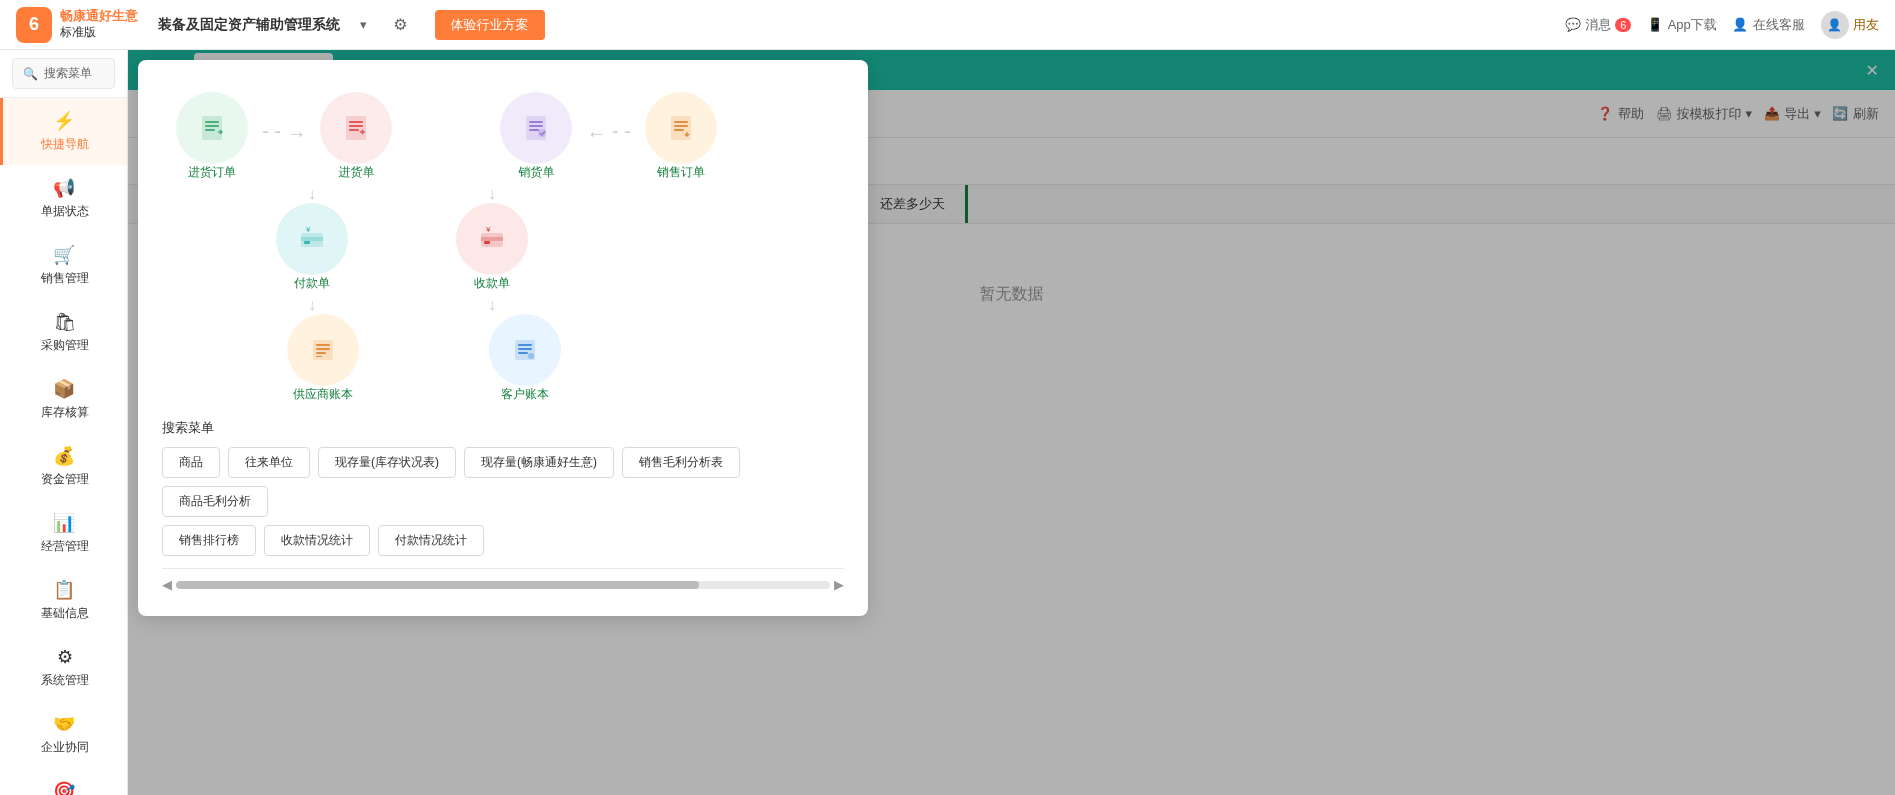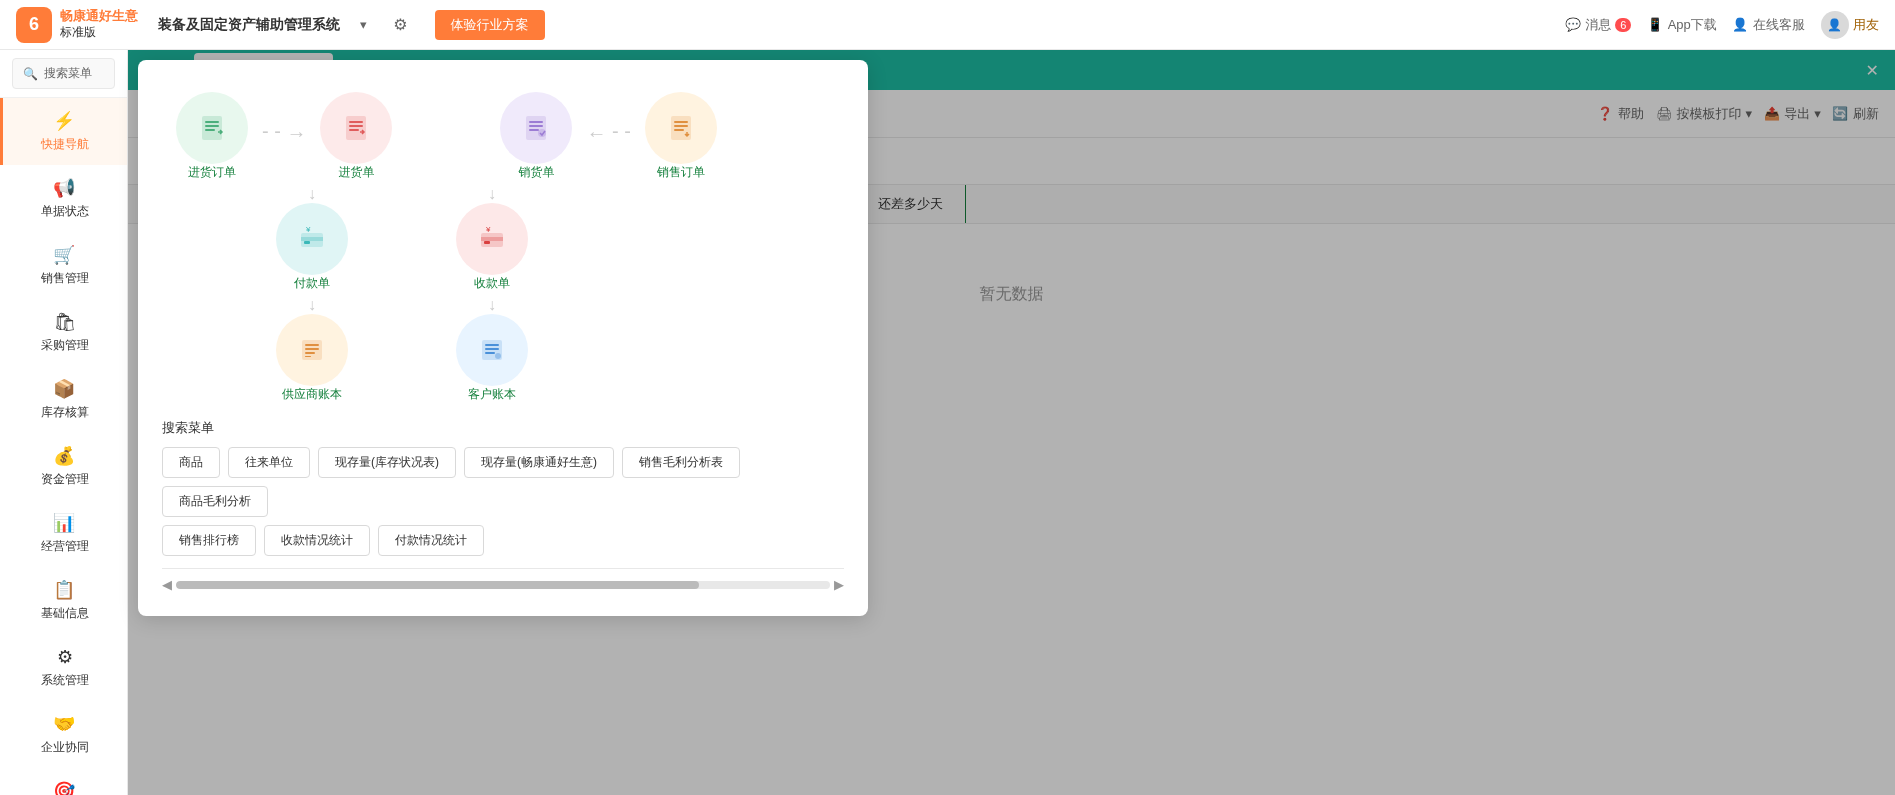--- a/index.html
+++ b/index.html
@@ -44,21 +44,21 @@
 
     
     .filter-bar { background: #fff; padding: 8px 16px; border-bottom: 1px solid #e8e8e8; display: flex; align-items: center; gap: 8px; flex-shrink: 0; }
     .filter-date { display: flex; align-items: center; gap: 4px; border: 1px solid #d9d9d9; border-radius: 4px; padding: 4px 8px; color: #999; font-size: 13px; }
     .filter-select { border: 1px solid #d9d9d9; border-radius: 4px; padding: 4px 8px; font-size: 13px; color: #333; width: 160px; display: flex; align-items: center; justify-content: space-between; }
     .more-conditions { color: #1ebfa5; cursor: pointer; font-size: 13px; }
 
     
     .table-area { flex: 1; background: #fff; overflow: auto; position: relative; }
     .table-header { display: flex; background: #fafafa; border-bottom: 1px solid #e8e8e8; min-width: 1200px; }
-    .th { padding: 10px 12px; font-size: 13px; color: #333; font-weight: 500; border-right: 1px solid #15803d; white-space: nowrap; }
+    .th { padding: 10px 12px; font-size: 13px; color: #333; font-weight: 500; border-right: 3px solid #15803d; white-space: nowrap; }
     .no-data { display: flex; align-items: center; justify-content: center; padding: 60px; color: #999; font-size: 16px; }
     .sidebar-search { padding: 8px 12px; border-bottom: 1px solid #f0f0f0; }
     .sidebar-search-btn { width: 100%; display: flex; align-items: center; gap: 6px; padding: 6px 10px; border: 1px solid #e8e8e8; border-radius: 4px; cursor: pointer; color: #666; font-size: 12px; background: #f9f9f9; }
     .sidebar-item { padding: 12px 8px; display: flex; flex-direction: column; align-items: center; gap: 4px; cursor: pointer; color: #333; font-size: 12px; border-left: 3px solid transparent; }
     .sidebar-item.active { background: #fff7f0; border-left-color: #ff7c39; color: #ff7c39; }
     .sidebar-item .icon { font-size: 18px; }
 
     
     .overlay { position: absolute; top: 0; left: 0; right: 0; bottom: 0; background: rgba(0,0,0,0.3); z-index: 100; display: flex; align-items: flex-start; justify-content: flex-start; }
     .modal { background: #fff; border-radius: 8px; margin: 10px 0 0 10px; width: 730px; padding: 24px; position: relative; box-shadow: 0 4px 20px rgba(0,0,0,0.15); }
@@ -359,21 +359,21 @@
               <div style="width:100px;"></div>
               <div style="width:100px; display:flex; justify-content:center;">
                 <div style="color:#ccc; font-size:16px; padding-top:4px;">↓</div>
               </div>
               <div style="width:80px;"></div>
               <div style="width:100px; display:flex; justify-content:center;">
                 <div style="color:#ccc; font-size:16px; padding-top:4px;">↓</div>
               </div>
             </div>
 
-            <div style="display:flex; align-items:flex-start; gap:0; margin-bottom:0;">
+            <div style="display:flex; align-items:flex-start; gap:11px; margin-bottom:0;">
               <div style="width:100px;"></div>
               <div style="display:flex; flex-direction:column; align-items:center; width:100px;">
                 <div class="flow-circle orange">
                   <svg width="32" height="32" viewBox="0 0 32 32" fill="none">
                     <rect x="6" y="6" width="20" height="20" rx="2" fill="#e09040" opacity="0.2"></rect>
                     <rect x="9" y="10" width="14" height="2" rx="1" fill="#e09040"></rect>
                     <rect x="9" y="14" width="14" height="2" rx="1" fill="#e09040"></rect>
                     <rect x="9" y="18" width="10" height="2" rx="1" fill="#e09040"></rect>
                     <rect x="9" y="22" width="6" height="1" rx="0.5" fill="#e09040"></rect>
                   </svg>

